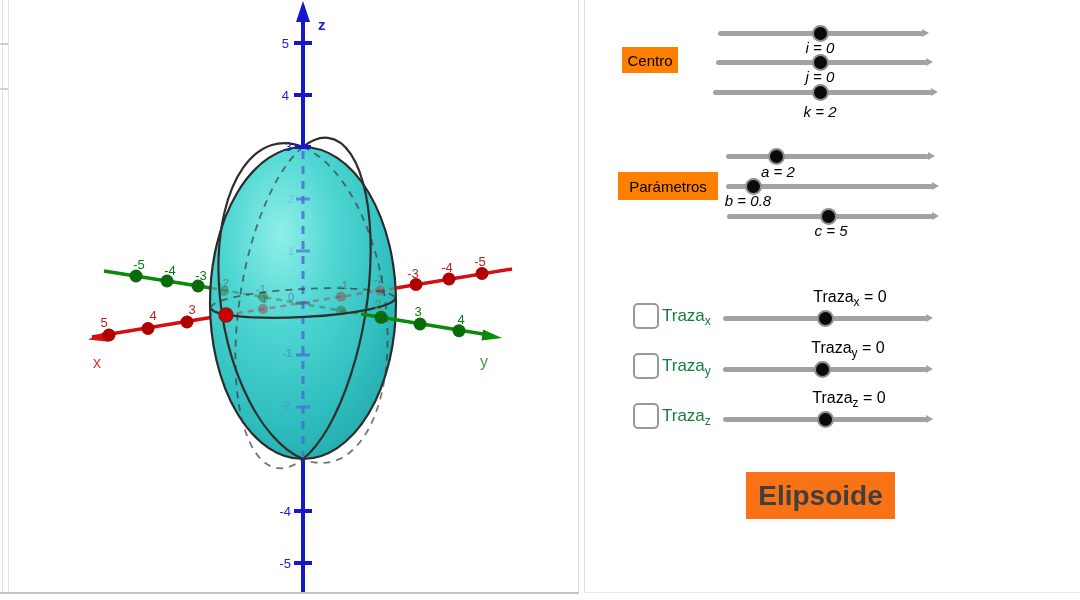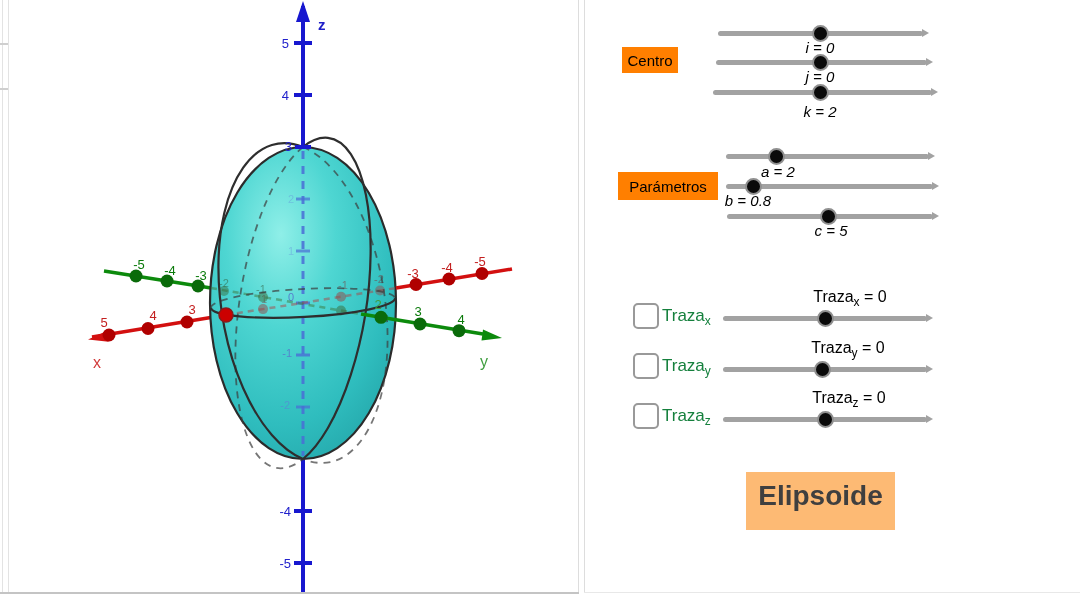--- a/index.html
+++ b/index.html
@@ -15,21 +15,21 @@
   .track{position:absolute;left:0;top:0;width:100%;height:5px;background:#A2A2A2;border-radius:3px;}
   .tip{position:absolute;right:-6px;top:-2px;width:0;height:0;border-left:7px solid #A2A2A2;
        border-top:4.5px solid transparent;border-bottom:4.5px solid transparent;}
   .knob{position:absolute;top:-6px;width:13px;height:13px;border-radius:50%;
         background:#0A0A0A;border:2px solid #8F8F8F;}
   .slabel{position:absolute;transform:translateX(-50%);white-space:nowrap;font-size:15px;color:#000;font-style:italic;}
   .sub{font-size:12px;position:relative;top:4px;}
   .tlabel{position:absolute;transform:translateX(-50%);white-space:nowrap;font-size:16px;color:#000;}
   .checkbox{position:absolute;width:22px;height:22px;background:#fff;border:2px solid #999999;border-radius:5px;}
   .cblabel{position:absolute;font-size:17px;color:#15803d;white-space:nowrap;}
-  .title-box{position:absolute;left:746px;top:472px;width:149px;height:58px;background:#fdba74;
+  .title-box{position:absolute;left:746px;top:472px;width:149px;height:47px;background:#f97316;
              color:#3F3F3F;font-size:28px;font-weight:bold;text-align:center;line-height:47px;}
   svg text{font-family:"Liberation Sans",sans-serif;}
 </style>
 </head>
 <body>
 
 <div id="app">
 
   <svg width="580" height="600" viewBox="0 0 580 600" style="position:absolute;left:0;top:0">
     <defs>

